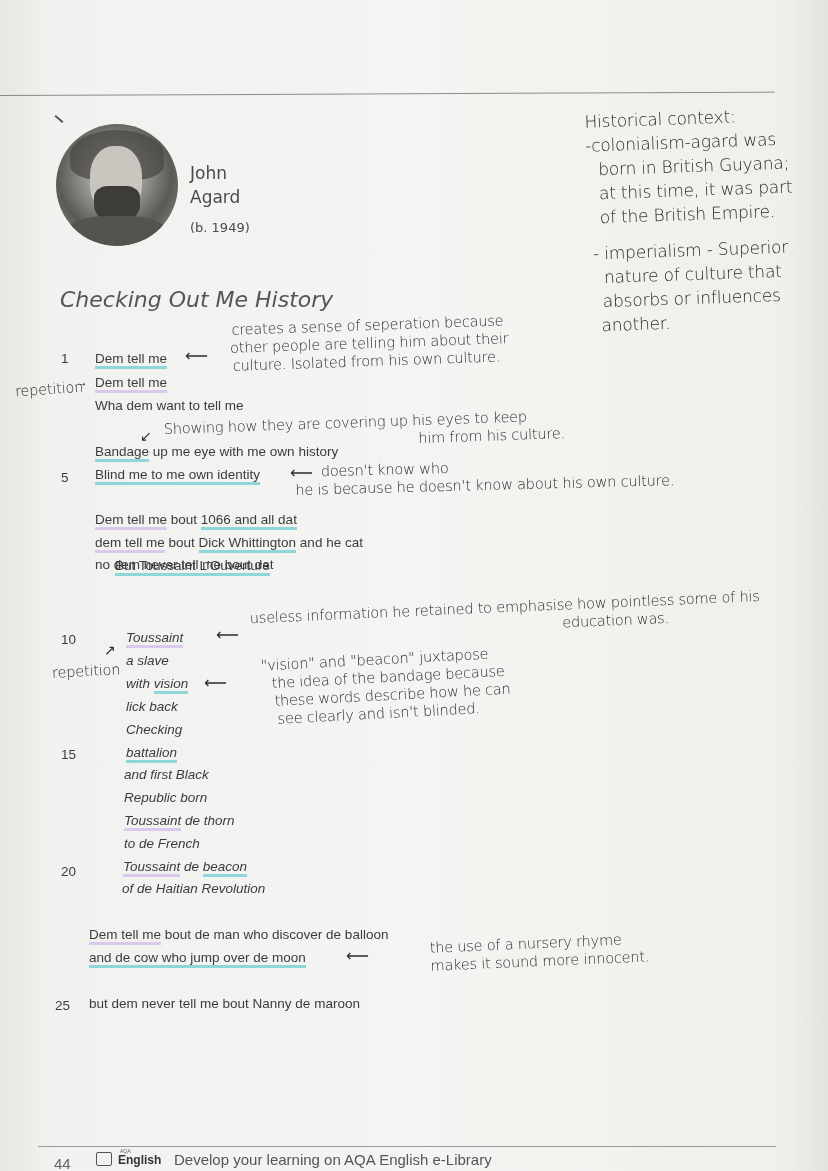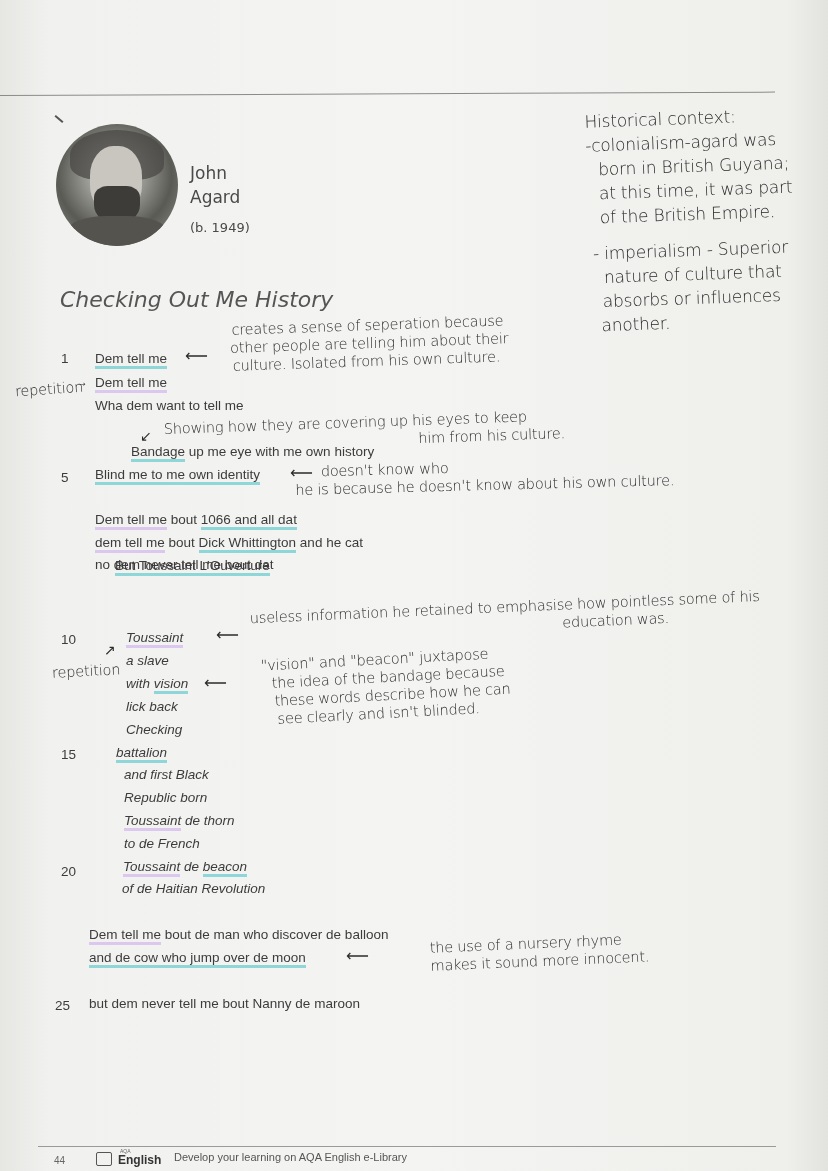--- a/index.html
+++ b/index.html
@@ -35,26 +35,26 @@
   .line.it { font-style: italic; }
   .lnum { position: absolute; font-size: 13.5px; color: #3c3c3c; }
   .hl-teal { border-bottom: 3px solid #8fd6d8; padding-bottom: 0; }
   .hl-purple { border-bottom: 3px solid #dcc7ef; padding-bottom: 0; }
 
   .hand { position: absolute; font-family: "DejaVu Sans", sans-serif; font-weight: 300; color: #2b2b2b; white-space: nowrap; letter-spacing: -0.2px; }
   .hand.ctx { font-size: 17px; line-height: 24px; transform: rotate(-2deg); }
   .hand.note { font-size: 14.5px; line-height: 18px; }
   .arrow { position: absolute; color: #2b2b2b; font-size: 16px; line-height: 16px; }
 
-  .footer-num { position: absolute; left: 54px; top: 1155px; font-size: 10px; color: #666; }
+  .footer-num { position: absolute; left: 54px; top: 1155px; font-size: 15px; color: #666; }
   .footer-logo { position: absolute; left: 96px; top: 1148px; width: 64px; height: 22px; }
   .footer-logo .mark { position: absolute; left: 0; top: 4px; width: 14px; height: 12px; border: 1.5px solid #555; border-radius: 2px; }
   .footer-logo .brand-sup { position: absolute; left: 24px; top: 0px; font-size: 5px; color: #666; }
   .footer-logo .brand { position: absolute; left: 22px; top: 5px; font-size: 12px; font-weight: bold; color: #333; }
-  .footer-text { position: absolute; left: 174px; top: 1151px; font-size: 11px; color: #555; }
+  .footer-text { position: absolute; left: 174px; top: 1151px; font-size: 15px; color: #555; }
 </style>
 </head>
 <body>
 
 <div class="page">
 
   <div class="rule-top"></div>
 
   <div class="portrait">
     <div class="hair"></div>
@@ -79,21 +79,21 @@
     <div style="padding-left:4px">- imperialism - Superior</div>
     <div style="padding-left:14px">nature of culture that</div>
     <div style="padding-left:12px">absorbs or influences</div>
     <div style="padding-left:10px">another.</div>
   </div>
 
   <div class="lnum" style="left:61px;top:351px;">1</div>
   <div class="line" style="left:95px;top:351px;"><span class="hl-teal">Dem tell me</span></div>
   <div class="line" style="left:95px;top:375px;"><span class="hl-purple">Dem tell me</span></div>
   <div class="line" style="left:95px;top:398px;">Wha dem want to tell me</div>
-  <div class="line" style="left:95px;top:444px;margin-left:36px;"><span class="hl-teal">Bandage</span> up me eye with me own history</div>
+  <div class="line" style="left:95px;top:444px;"><span class="hl-teal">Bandage</span> up me eye with me own history</div>
   <div class="lnum" style="left:61px;top:470px;">5</div>
   <div class="line" style="left:95px;top:467px;"><span class="hl-teal">Blind me to me own identity</span></div>
 
   <div class="arrow" style="left:185px;top:348px;">⟵</div>
   <div class="hand note" style="left:232px;top:316px;transform:rotate(-2deg);">
     <div>creates a sense of seperation because</div>
     <div style="margin-left:-2px">other people are telling him about their</div>
     <div>culture. Isolated from his own culture.</div>
   </div>
   <div class="hand note" style="left:15px;top:380px;transform:rotate(-4deg);">repetition</div>
@@ -114,21 +114,21 @@
   <div class="line" style="left:95px;top:558px;margin-left:20px;"><span class="hl-teal">But Toussaint L'Ouverture</span></div>
   <div class="line" style="left:95px;top:557px;">no dem never tell me bout dat</div>
 
   <div class="lnum" style="left:61px;top:632px;">10</div>
   <div class="line it" style="left:126px;top:630px;"><span class="hl-purple">Toussaint</span></div>
   <div class="line it" style="left:126px;top:653px;">a slave</div>
   <div class="line it" style="left:126px;top:676px;">with <span class="hl-teal">vision</span></div>
   <div class="line it" style="left:126px;top:699px;">lick back</div>
   <div class="line it" style="left:126px;top:722px;">Checking</div>
   <div class="lnum" style="left:61px;top:747px;">15</div>
-  <div class="line it" style="left:116px;top:745px;"><span class="hl-teal">battalion</span></div>
+  <div class="line it" style="left:126px;top:745px;"><span class="hl-teal">battalion</span></div>
   <div class="line it" style="left:124px;top:767px;">and first Black</div>
   <div class="line it" style="left:124px;top:790px;">Republic born</div>
   <div class="line it" style="left:124px;top:813px;"><span class="hl-purple">Toussaint</span> de thorn</div>
   <div class="line it" style="left:124px;top:836px;">to de French</div>
   <div class="lnum" style="left:61px;top:864px;">20</div>
   <div class="line it" style="left:123px;top:859px;text-align:right;"><span class="hl-purple">Toussaint</span> de <span class="hl-teal">beacon</span></div>
   <div class="line it" style="left:122px;top:881px;">of de Haitian Revolution</div>
 
   <div class="arrow" style="left:216px;top:627px;">⟵</div>
   <div class="hand note" style="left:250px;top:598px;transform:rotate(-2.5deg);">

